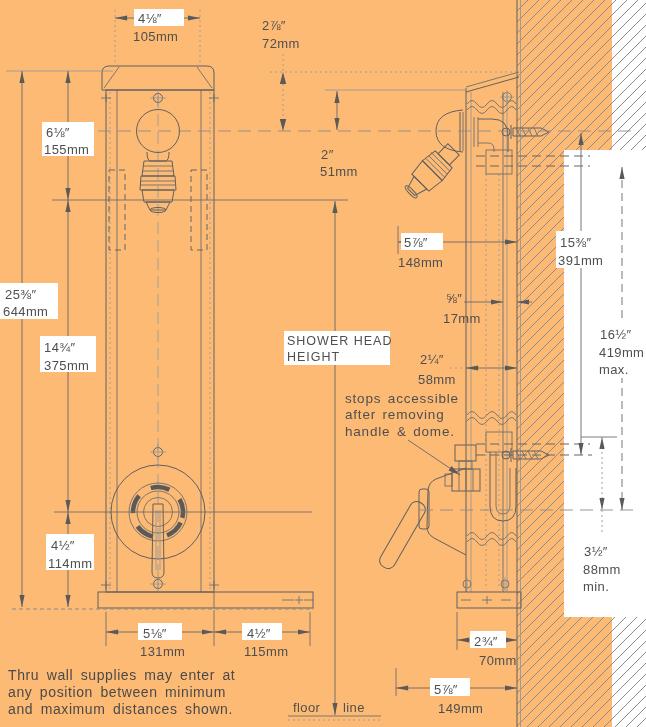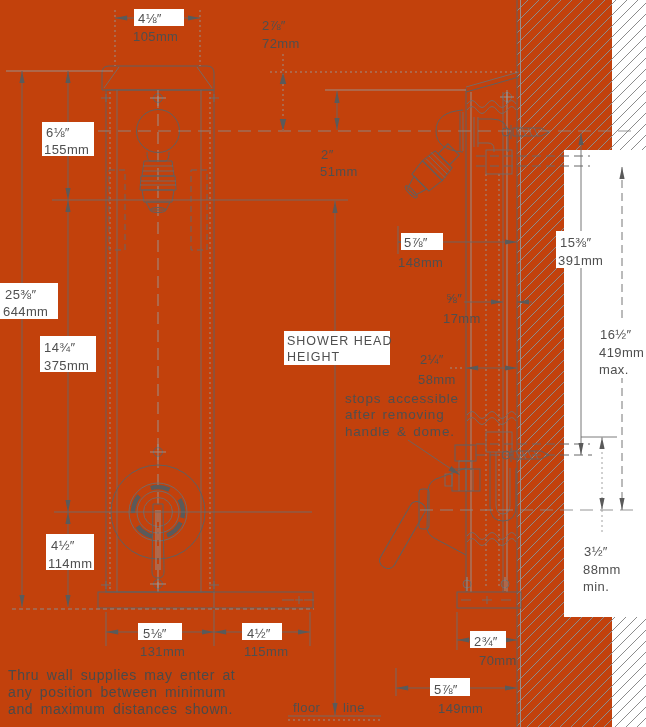--- a/index.html
+++ b/index.html
@@ -1,16 +1,16 @@
 <!DOCTYPE html>
 <html><head>
 <meta charset="utf-8">
 <style>
   html,body{margin:0;padding:0;background:#ffffff;}
-  .page{width:612px;height:727px;position:relative;background:#c2410c;}
+  .page{width:612px;height:727px;position:relative;background:#fdba74;}
   svg{display:block;}
   svg text{font-family:"Liberation Sans","DejaVu Sans",sans-serif;font-size:13px;fill:#4f4f4f;letter-spacing:0.4px;}
   text.note{font-size:14px;letter-spacing:0.6px;word-spacing:3px;fill:#4a4a4a;}
   text.callout{font-size:13.5px;letter-spacing:0.8px;word-spacing:2px;}
   text.cap{font-size:12.5px;letter-spacing:1px;}
   .ln{stroke:#606060;stroke-width:1;fill:none;}
   .ln2{stroke:#6e6e6e;stroke-width:0.9;fill:none;}
   .lt{stroke:#979797;stroke-width:0.9;fill:none;}
   .dim{stroke:#666;stroke-width:0.9;fill:none;}
   .dot{stroke:#979797;stroke-width:0.9;stroke-dasharray:2 3;fill:none;}

